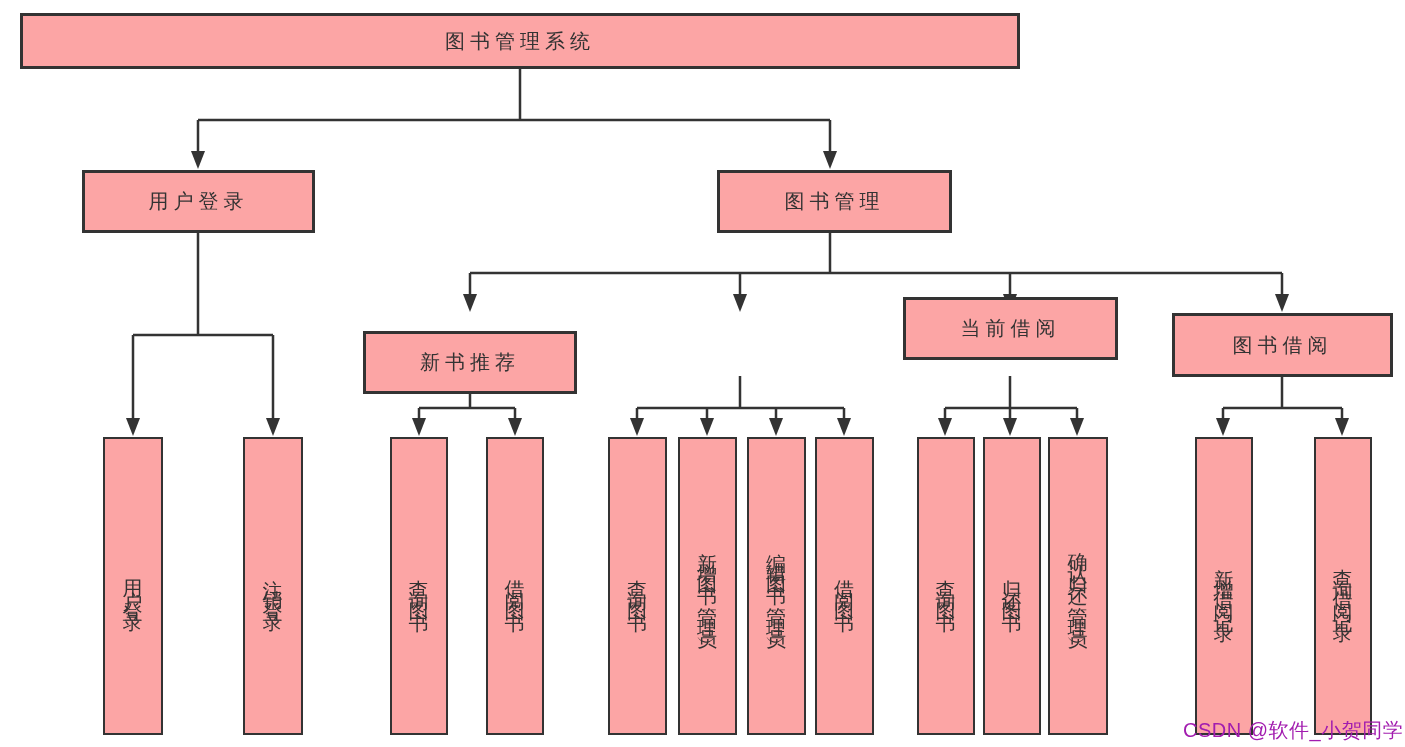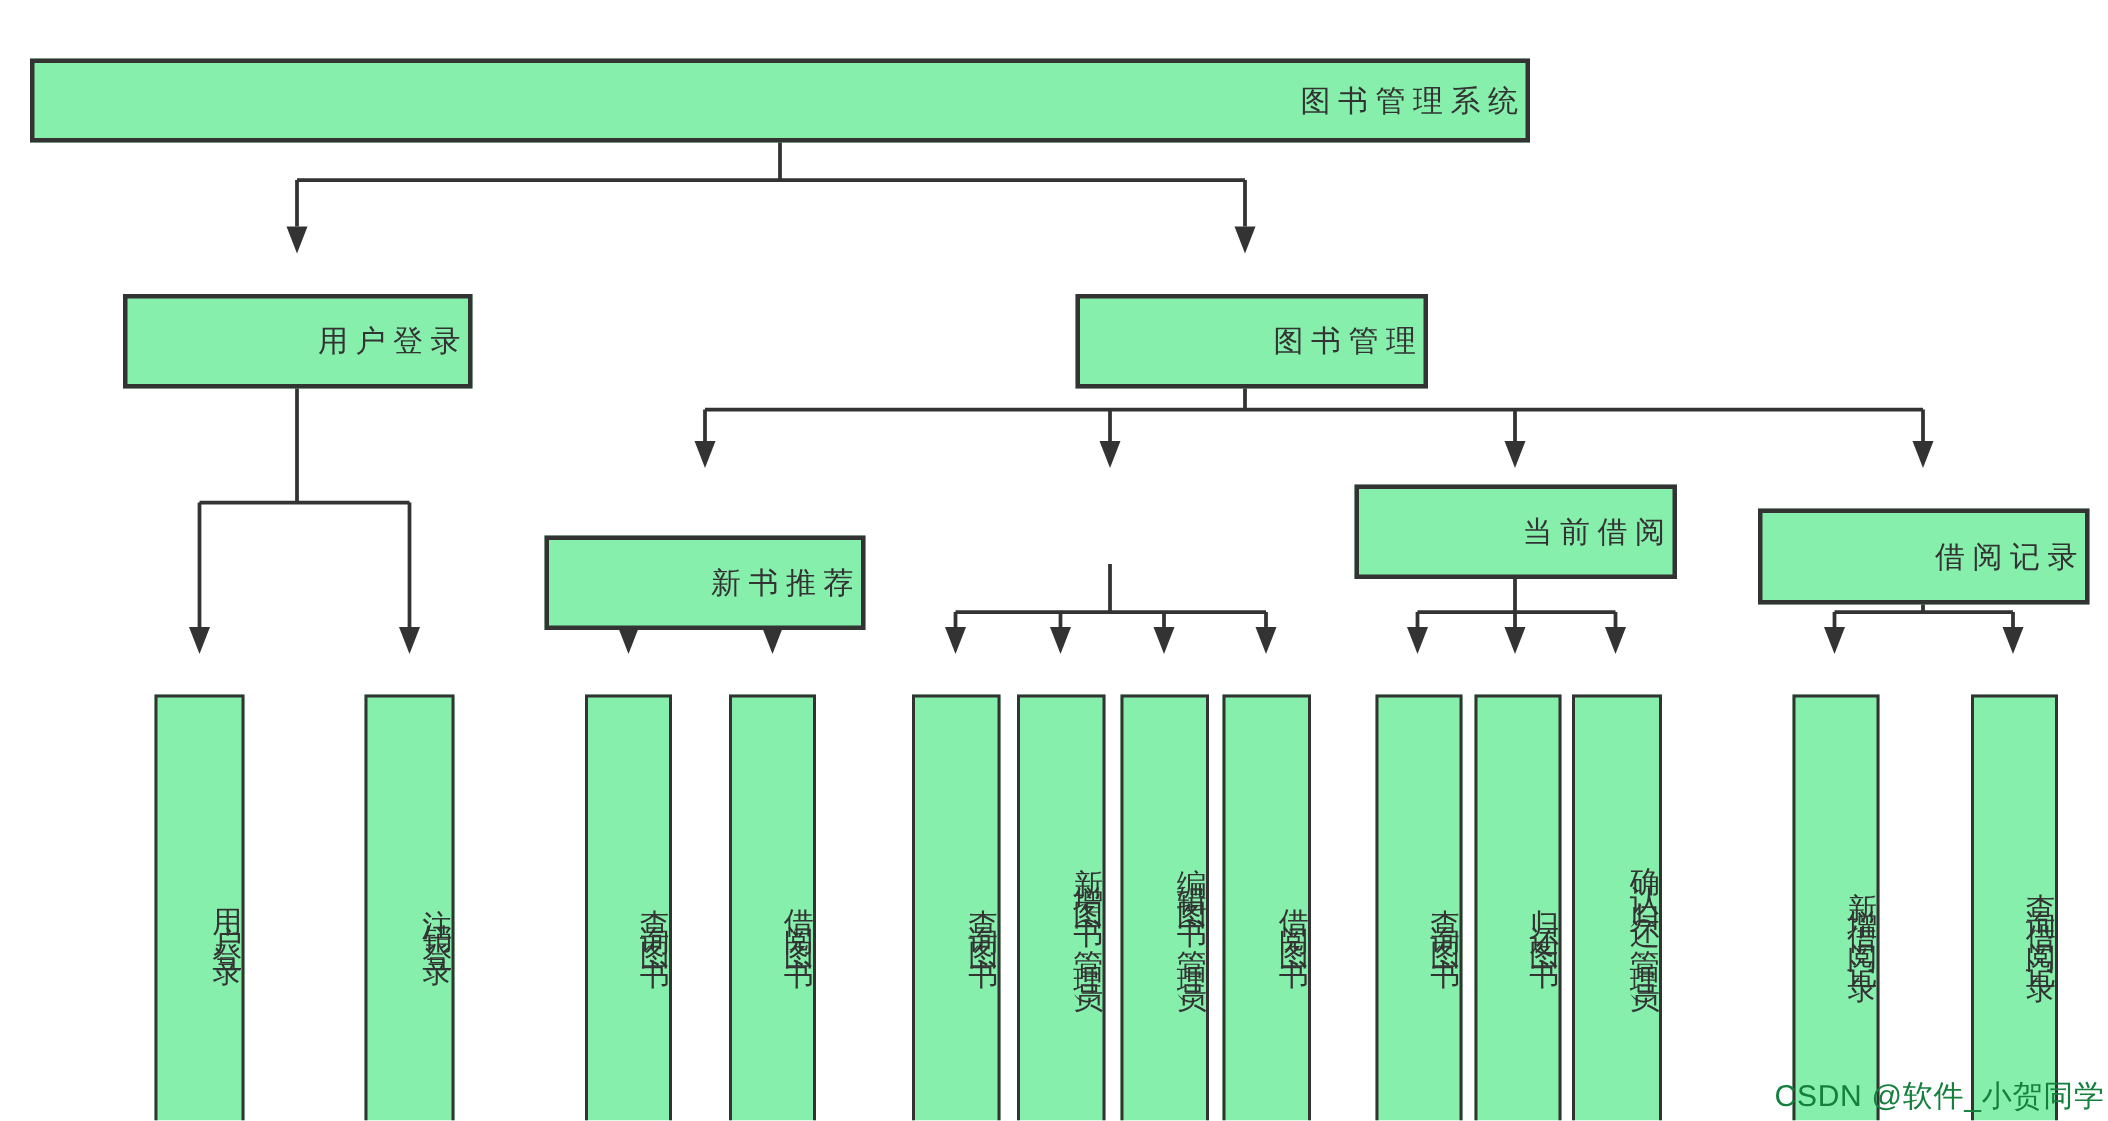--- a/index.html
+++ b/index.html
@@ -13,27 +13,26 @@
     overflow: hidden;
   }
   #connector-layer {
     position: absolute;
     left: 0; top: 0;
     pointer-events: none;
   }
   .box {
     position: absolute;
     box-sizing: border-box;
-    background: #86efac;
+    background: #fca5a5;
     border: 3px solid #333333;
     display: flex;
     align-items: center;
-    justify-content: flex-end;
+    justify-content: center;
     z-index: 2;
-    margin-top: 26px;
   }
   .leaf { border-width: 2px; }
   .hlabel {
     font-size: 20px;
     letter-spacing: 5px;
     white-space: nowrap;
     color: #333333;
   }
   .vlabel {
     writing-mode: vertical-rl;
@@ -42,21 +41,21 @@
     letter-spacing: 11px;
     line-height: 1;
     color: #333333;
   }
   .watermark {
     position: absolute;
     left: 1183px;
     top: 717px;
     font-size: 20px;
     letter-spacing: 0.5px;
-    color: #15803d;
+    color: #a21caf;
     white-space: nowrap;
     z-index: 5;
   }
 </style>
 </head>
 <body>
 
 <div id="canvas">
 
   <svg id="connector-layer" width="1405" height="747" viewBox="0 0 1405 747">
@@ -117,21 +116,21 @@
     <span class="hlabel">图书管理</span>
   </div>
 
   <div class="box" style="left:363px;top:331px;width:214px;height:63px">
     <span class="hlabel">新书推荐</span>
   </div>
   <div class="box" style="left:903px;top:297px;width:215px;height:63px">
     <span class="hlabel">当前借阅</span>
   </div>
   <div class="box" style="left:1172px;top:313px;width:221px;height:64px">
-    <span class="hlabel">借阅记录</span>
+    <span class="hlabel">图书借阅</span>
   </div>
 
   <div class="box leaf" style="left:103px;top:437px;width:60px;height:298px">
     <span class="vlabel">用户登录</span>
   </div>
   <div class="box leaf" style="left:243px;top:437px;width:60px;height:298px">
     <span class="vlabel">注销登录</span>
   </div>
 
   <div class="box leaf" style="left:390px;top:437px;width:58px;height:298px">

